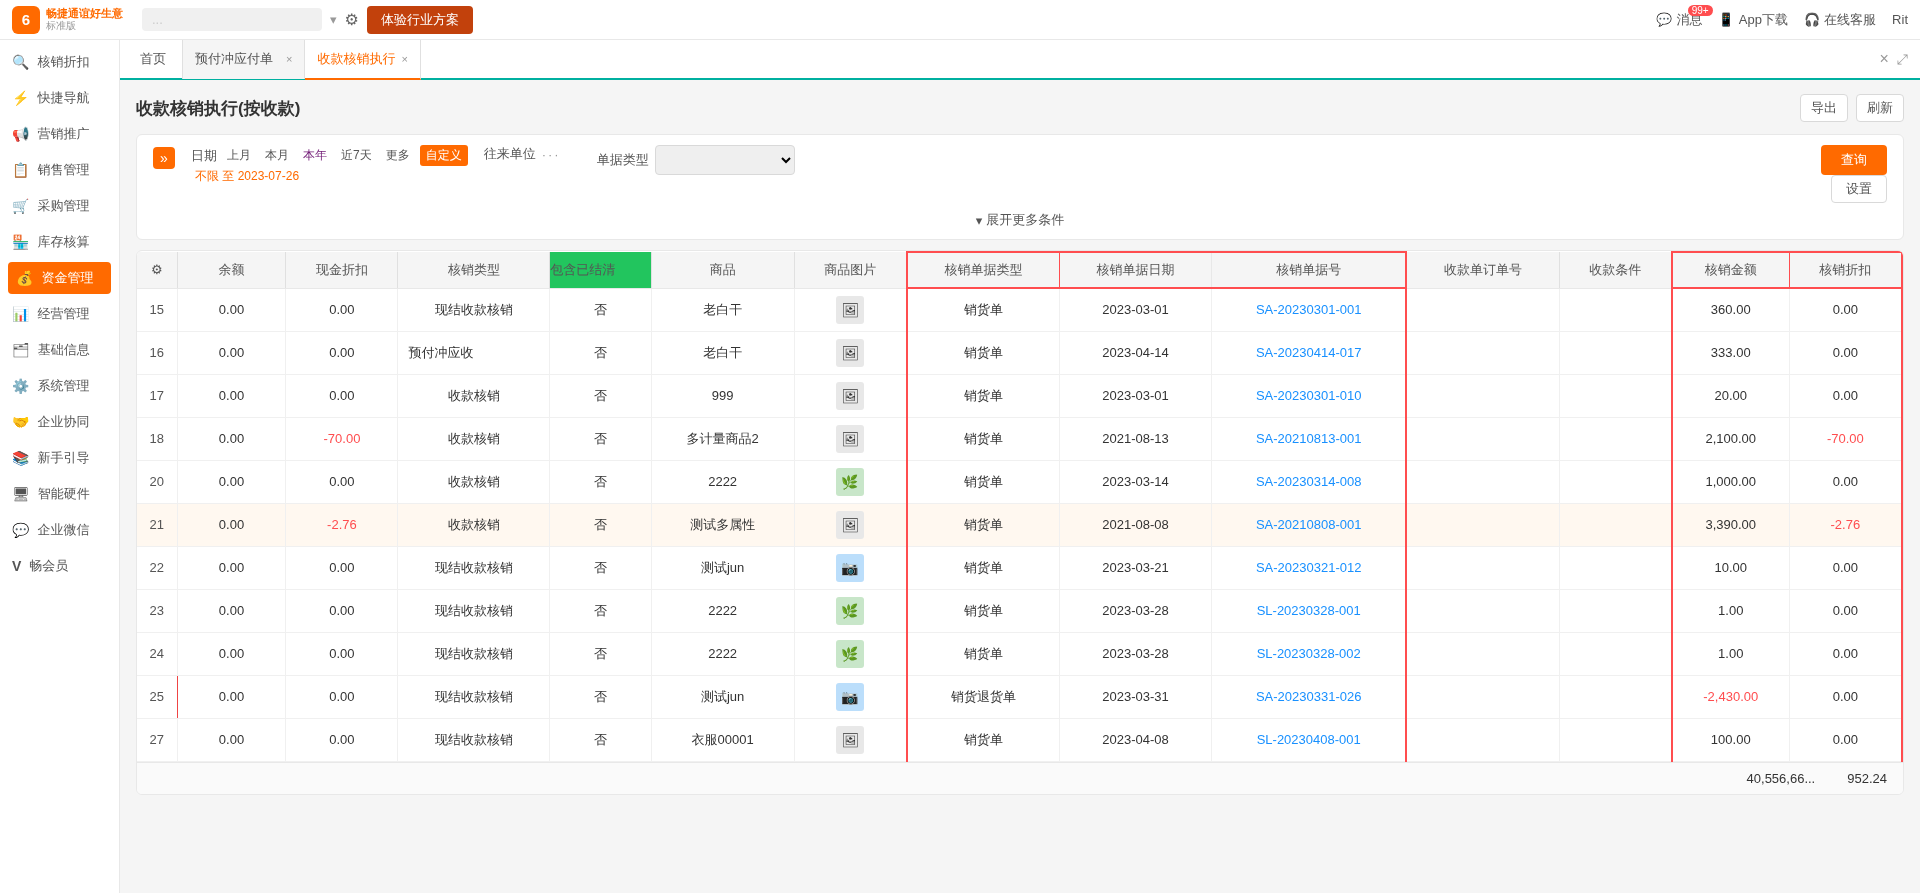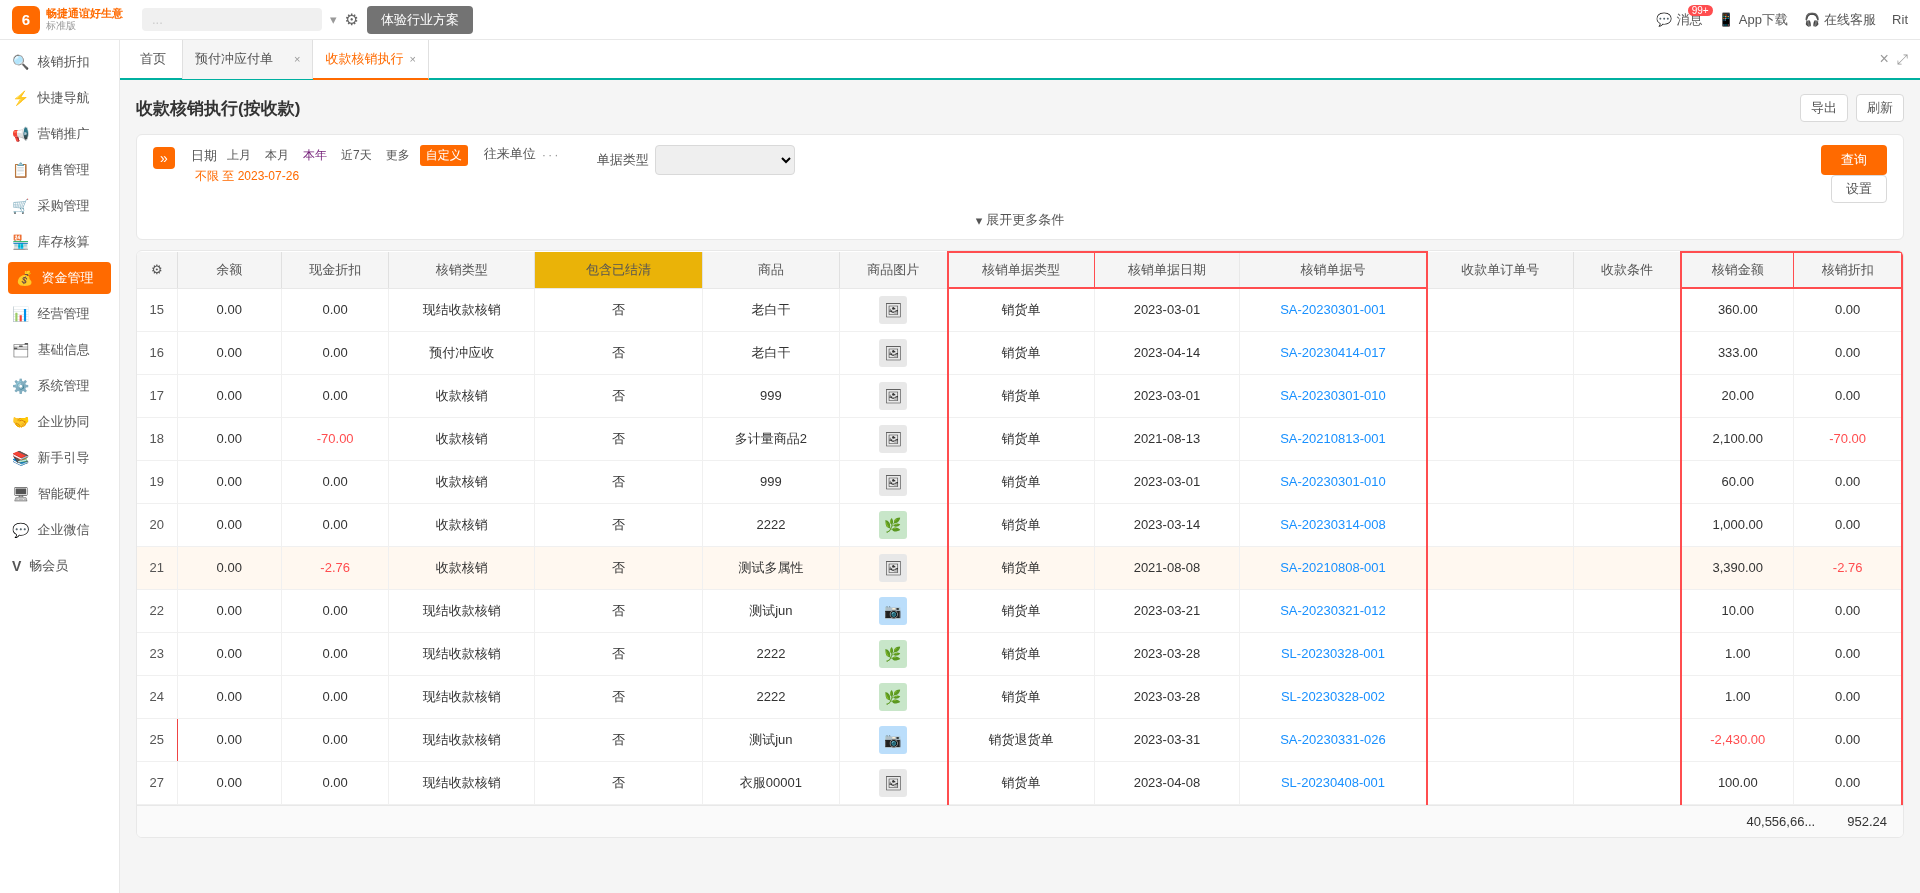--- a/index.html
+++ b/index.html
@@ -23,21 +23,21 @@
       <span style="font-size:11px; color:#ff6a00; font-weight:bold; white-space:nowrap;">畅捷通谊好生意</span>
       <span style="font-size:10px; color:#999;">标准版</span>
     </div>
   </div>
   <div style="display:flex; align-items:center; gap:8px; flex:1;">
     <div style="background:#f0f0f0; border-radius:4px; padding:4px 30px 4px 10px; width:180px; font-size:13px; color:#bbb;">
       <span style="color:#ccc;">...</span>
     </div>
     <span style="color:#999; cursor:pointer;">▾</span>
     <span style="font-size:16px; color:#666; cursor:pointer;">⚙</span>
-    <button style="background:#737373; color:#fff; border:none; border-radius:4px; padding:5px 14px; font-size:13px; cursor:pointer;">体验行业方案</button>
+    <button style="background:#c2410c; color:#fff; border:none; border-radius:4px; padding:5px 14px; font-size:13px; cursor:pointer;">体验行业方案</button>
   </div>
   <div style="display:flex; align-items:center; gap:16px;">
     <div style="display:flex; align-items:center; gap:4px; font-size:13px; color:#555; cursor:pointer; position:relative;">
       <span>💬</span>
       <span>消息</span>
       <span style="background:#ff4d4f; color:white; font-size:10px; border-radius:8px; padding:0 4px; position:absolute; top:-6px; right:-10px;">99+</span>
     </div>
     <div style="display:flex; align-items:center; gap:4px; font-size:13px; color:#555; cursor:pointer;">
       <span>📱</span>
       <span>App下载</span>
@@ -112,21 +112,21 @@
     <div style="display:flex; align-items:center; gap:8px; padding:9px 12px; cursor:pointer; color:#555; font-size:13px;">
       <span style="font-size:14px; font-weight:bold;">V</span>
       <span>畅会员</span>
     </div>
   </div>
 
   <div style="flex:1; display:flex; flex-direction:column; overflow:hidden; background:#f5f5f5;">
 
     <div style="background:#fff; display:flex; align-items:center; border-bottom:2px solid #00b0a0; height:40px; padding:0 4px;">
       <div style="padding:0 16px; height:40px; display:flex; align-items:center; font-size:13px; color:#555; cursor:pointer; border-right:1px solid #e0e0e0;">首页</div>
-      <div style="padding:16px 12px; height:40px; display:flex; align-items:center; gap:21px; font-size:13px; color:#555; cursor:pointer; border-right:1px solid #e0e0e0; background:#f5f5f5;">
+      <div style="padding:16px 12px; height:40px; display:flex; align-items:center; gap:13px; font-size:13px; color:#555; cursor:pointer; border-right:1px solid #e0e0e0; background:#f5f5f5;">
         <span>预付冲应付单</span>
         <span style="font-size:11px; color:#999; cursor:pointer;">×</span>
       </div>
       <div style="padding:0 12px; height:40px; display:flex; align-items:center; gap:6px; font-size:13px; color:#ff6a00; cursor:pointer; border-right:1px solid #e0e0e0; background:#fff; border-bottom:2px solid #ff6a00; margin-bottom:-2px;">
         <span>收款核销执行</span>
         <span style="font-size:11px; color:#999; cursor:pointer;">×</span>
       </div>
       <div style="margin-left:auto; display:flex; align-items:center; gap:8px; padding-right:8px;">
         <span style="font-size:16px; color:#999; cursor:pointer;">×</span>
         <span style="font-size:14px; color:#999; cursor:pointer;">⤢</span>
@@ -189,21 +189,21 @@
 
       <div style="background:#fff; border-radius:6px; border:1px solid #e8e8e8; overflow:hidden;">
         <div style="overflow:auto; max-height:calc(100vh - 300px);">
           <table style="width:100%; border-collapse:collapse; font-size:13px;">
             <thead>
               <tr>
                 <th style="background:#f5f5f5; padding:8px 10px; text-align:center; border-bottom:1px solid #e8e8e8; border-right:1px solid #e0e0e0; white-space:nowrap; font-weight:500; color:#555; width:40px;">⚙</th>
                 <th style="background:#f5f5f5; padding:8px 22px; text-align:center; border-bottom:1px solid #e8e8e8; border-right:1px solid #e0e0e0; white-space:nowrap; font-weight:500; color:#555;margin-left:9px;">余额</th>
                 <th style="background:#f5f5f5; padding:8px 10px; text-align:center; border-bottom:1px solid #e8e8e8; border-right:1px solid #e0e0e0; white-space:nowrap; font-weight:500; color:#555;">现金折扣</th>
                 <th style="background:#f5f5f5; padding:8px 10px; text-align:center; border-bottom:1px solid #e8e8e8; border-right:1px solid #e0e0e0; white-space:nowrap; font-weight:500; color:#555;">核销类型</th>
-                <th style="background:#eab308; padding:8px 24px; text-align:center; border-bottom:1px solid #e8e8e8; border-right:1px solid #e0e0e0; white-space:nowrap; font-weight:500; color:#555;">包含已结清</th>
+                <th style="background:#22c55e; padding:8px 0; text-align:left; border-bottom:1px solid #e8e8e8; border-right:1px solid #e0e0e0; white-space:nowrap; font-weight:500; color:#555;">包含已结清</th>
                 <th style="background:#f5f5f5; padding:8px 10px; text-align:center; border-bottom:1px solid #e8e8e8; border-right:1px solid #e0e0e0; white-space:nowrap; font-weight:500; color:#555;">商品</th>
                 <th style="background:#f5f5f5; padding:8px 10px; text-align:center; border-bottom:1px solid #e8e8e8; border-right:1px solid #e0e0e0; white-space:nowrap; font-weight:500; color:#555;">商品图片</th>
                 <th style="background:#f5f5f5; padding:8px 10px; text-align:center; border-bottom:2px solid #ff4d4f; border-right:1px solid #ff4d4f; border-left:2px solid #ff4d4f; border-top:2px solid #ff4d4f; white-space:nowrap; font-weight:500; color:#555;">核销单据类型</th>
                 <th style="background:#f5f5f5; padding:8px 10px; text-align:center; border-bottom:2px solid #ff4d4f; border-top:2px solid #ff4d4f; white-space:nowrap; font-weight:500; color:#555;">核销单据日期</th>
                 <th style="background:#f5f5f5; padding:8px 10px; text-align:center; border-bottom:2px solid #ff4d4f; border-right:2px solid #ff4d4f; border-top:2px solid #ff4d4f; white-space:nowrap; font-weight:500; color:#555;">核销单据号</th>
                 <th style="background:#f5f5f5; padding:8px 10px; text-align:center; border-bottom:1px solid #e8e8e8; border-right:1px solid #e0e0e0; white-space:nowrap; font-weight:500; color:#555;">收款单订单号</th>
                 <th style="background:#f5f5f5; padding:8px 10px; text-align:center; border-bottom:1px solid #e8e8e8; border-right:1px solid #e0e0e0; white-space:nowrap; font-weight:500; color:#555;">收款条件</th>
                 <th style="background:#f5f5f5; padding:8px 10px; text-align:center; border-bottom:2px solid #ff4d4f; border-right:1px solid #ff4d4f; border-left:2px solid #ff4d4f; border-top:2px solid #ff4d4f; white-space:nowrap; font-weight:500; color:#555;">核销金额</th>
                 <th style="background:#f5f5f5; padding:8px 10px; text-align:center; border-bottom:2px solid #ff4d4f; border-right:2px solid #ff4d4f; border-top:2px solid #ff4d4f; white-space:nowrap; font-weight:500; color:#555;">核销折扣</th>
               </tr>
@@ -224,21 +224,21 @@
     <td style="padding:7px 10px; text-align:center; border-bottom:1px solid #f0f0f0; border-right:2px solid #ff4d4f;"><a class="link" style="color:#1890ff; cursor:pointer; text-decoration:none;">SA-20230301-001</a></td>
     <td style="padding:7px 10px; text-align:center; border-bottom:1px solid #f0f0f0; border-right:1px solid #f0f0f0;"></td>
     <td style="padding:7px 10px; text-align:center; border-bottom:1px solid #f0f0f0; border-right:1px solid #f0f0f0;"></td>
     <td style="padding:7px 10px; text-align:center; border-bottom:1px solid #f0f0f0; border-left:2px solid #ff4d4f; border-right:1px solid #f0f0f0; ">360.00</td>
     <td style="padding:7px 10px; text-align:center; border-bottom:1px solid #f0f0f0; border-right:2px solid #ff4d4f; ">0.00</td>
   </tr>
                 <tr>
     <td style="padding:7px 10px; text-align:center; border-bottom:1px solid #f0f0f0; border-right:1px solid #f0f0f0; color:#555;">16</td>
     <td style="padding:7px 10px; text-align:center; border-bottom:1px solid #f0f0f0; border-right:1px solid #f0f0f0;">0.00</td>
     <td style="padding:7px 10px; text-align:center; border-bottom:1px solid #f0f0f0; border-right:1px solid #f0f0f0; ">0.00</td>
-    <td style="padding:7px 10px; text-align:center; border-bottom:1px solid #f0f0f0; border-right:1px solid #f0f0f0;">预付冲应收</td>
+    <td style="padding:7px 10px; text-align:left; border-bottom:1px solid #f0f0f0; border-right:1px solid #f0f0f0;">预付冲应收</td>
     <td style="padding:7px 10px; text-align:center; border-bottom:1px solid #f0f0f0; border-right:1px solid #f0f0f0;">否</td>
     <td style="padding:7px 10px; text-align:center; border-bottom:1px solid #f0f0f0; border-right:1px solid #f0f0f0;">老白干</td>
     <td style="padding:7px 10px; text-align:center; border-bottom:1px solid #f0f0f0; border-right:1px solid #f0f0f0;">
       <div style="width:28px; height:28px; background:#e8e8e8; border-radius:3px; display:inline-flex; align-items:center; justify-content:center; font-size:14px;">🖼</div>
     </td>
     <td style="padding:7px 10px; text-align:center; border-bottom:1px solid #f0f0f0; border-left:2px solid #ff4d4f; border-right:1px solid #f0f0f0;">销货单</td>
     <td style="padding:7px 10px; text-align:center; border-bottom:1px solid #f0f0f0; border-right:1px solid #f0f0f0;">2023-04-14</td>
     <td style="padding:7px 10px; text-align:center; border-bottom:1px solid #f0f0f0; border-right:2px solid #ff4d4f;"><a class="link" style="color:#1890ff; cursor:pointer; text-decoration:none;">SA-20230414-017</a></td>
     <td style="padding:7px 10px; text-align:center; border-bottom:1px solid #f0f0f0; border-right:1px solid #f0f0f0;"></td>
     <td style="padding:7px 10px; text-align:center; border-bottom:1px solid #f0f0f0; border-right:1px solid #f0f0f0;"></td>
@@ -273,38 +273,20 @@
     <td style="padding:7px 10px; text-align:center; border-bottom:1px solid #f0f0f0; border-right:1px solid #f0f0f0;">
       <div style="width:28px; height:28px; background:#e8e8e8; border-radius:3px; display:inline-flex; align-items:center; justify-content:center; font-size:14px;">🖼</div>
     </td>
     <td style="padding:7px 10px; text-align:center; border-bottom:1px solid #f0f0f0; border-left:2px solid #ff4d4f; border-right:1px solid #f0f0f0;">销货单</td>
     <td style="padding:7px 10px; text-align:center; border-bottom:1px solid #f0f0f0; border-right:1px solid #f0f0f0;">2021-08-13</td>
     <td style="padding:7px 10px; text-align:center; border-bottom:1px solid #f0f0f0; border-right:2px solid #ff4d4f;"><a class="link" style="color:#1890ff; cursor:pointer; text-decoration:none;">SA-20210813-001</a></td>
     <td style="padding:7px 10px; text-align:center; border-bottom:1px solid #f0f0f0; border-right:1px solid #f0f0f0;"></td>
     <td style="padding:7px 10px; text-align:center; border-bottom:1px solid #f0f0f0; border-right:1px solid #f0f0f0;"></td>
     <td style="padding:12px 10px; text-align:center; border-bottom:1px solid #f0f0f0; border-left:2px solid #ff4d4f; border-right:1px solid #f0f0f0; ">2,100.00</td>
     <td style="padding:7px 10px; text-align:center; border-bottom:1px solid #f0f0f0; border-right:2px solid #ff4d4f; color:#ff4d4f;">-70.00</td>
-  </tr>
-                <tr>
-    <td style="padding:7px 10px; text-align:center; border-bottom:1px solid #f0f0f0; border-right:1px solid #f0f0f0; color:#555;">19</td>
-    <td style="padding:7px 10px; text-align:center; border-bottom:1px solid #f0f0f0; border-right:1px solid #f0f0f0;">0.00</td>
-    <td style="padding:7px 10px; text-align:center; border-bottom:1px solid #f0f0f0; border-right:1px solid #f0f0f0; ">0.00</td>
-    <td style="padding:7px 10px; text-align:center; border-bottom:1px solid #f0f0f0; border-right:1px solid #f0f0f0;">收款核销</td>
-    <td style="padding:7px 10px; text-align:center; border-bottom:1px solid #f0f0f0; border-right:1px solid #f0f0f0;">否</td>
-    <td style="padding:7px 10px; text-align:center; border-bottom:1px solid #f0f0f0; border-right:1px solid #f0f0f0;">999</td>
-    <td style="padding:7px 10px; text-align:center; border-bottom:1px solid #f0f0f0; border-right:1px solid #f0f0f0;">
-      <div style="width:28px; height:28px; background:#e8e8e8; border-radius:3px; display:inline-flex; align-items:center; justify-content:center; font-size:14px;">🖼</div>
-    </td>
-    <td style="padding:7px 10px; text-align:center; border-bottom:1px solid #f0f0f0; border-left:2px solid #ff4d4f; border-right:1px solid #f0f0f0;">销货单</td>
-    <td style="padding:7px 10px; text-align:center; border-bottom:1px solid #f0f0f0; border-right:1px solid #f0f0f0;">2023-03-01</td>
-    <td style="padding:7px 10px; text-align:center; border-bottom:1px solid #f0f0f0; border-right:2px solid #ff4d4f;"><a class="link" style="color:#1890ff; cursor:pointer; text-decoration:none;">SA-20230301-010</a></td>
-    <td style="padding:7px 10px; text-align:center; border-bottom:1px solid #f0f0f0; border-right:1px solid #f0f0f0;"></td>
-    <td style="padding:7px 10px; text-align:center; border-bottom:1px solid #f0f0f0; border-right:1px solid #f0f0f0;"></td>
-    <td style="padding:7px 10px; text-align:center; border-bottom:1px solid #f0f0f0; border-left:2px solid #ff4d4f; border-right:1px solid #f0f0f0; ">60.00</td>
-    <td style="padding:7px 10px; text-align:center; border-bottom:1px solid #f0f0f0; border-right:2px solid #ff4d4f; ">0.00</td>
   </tr>
                 <tr>
     <td style="padding:7px 10px; text-align:center; border-bottom:1px solid #f0f0f0; border-right:1px solid #f0f0f0; color:#555;">20</td>
     <td style="padding:7px 10px; text-align:center; border-bottom:1px solid #f0f0f0; border-right:1px solid #f0f0f0;">0.00</td>
     <td style="padding:7px 10px; text-align:center; border-bottom:1px solid #f0f0f0; border-right:1px solid #f0f0f0; ">0.00</td>
     <td style="padding:7px 10px; text-align:center; border-bottom:1px solid #f0f0f0; border-right:1px solid #f0f0f0;">收款核销</td>
     <td style="padding:7px 10px; text-align:center; border-bottom:1px solid #f0f0f0; border-right:1px solid #f0f0f0;">否</td>
     <td style="padding:7px 10px; text-align:center; border-bottom:1px solid #f0f0f0; border-right:1px solid #f0f0f0;">2222</td>
     <td style="padding:7px 10px; text-align:center; border-bottom:1px solid #f0f0f0; border-right:1px solid #f0f0f0;">
       <div style="width:28px; height:28px; background:#c8e6c9; border-radius:3px; display:inline-flex; align-items:center; justify-content:center; font-size:14px;">🌿</div>

